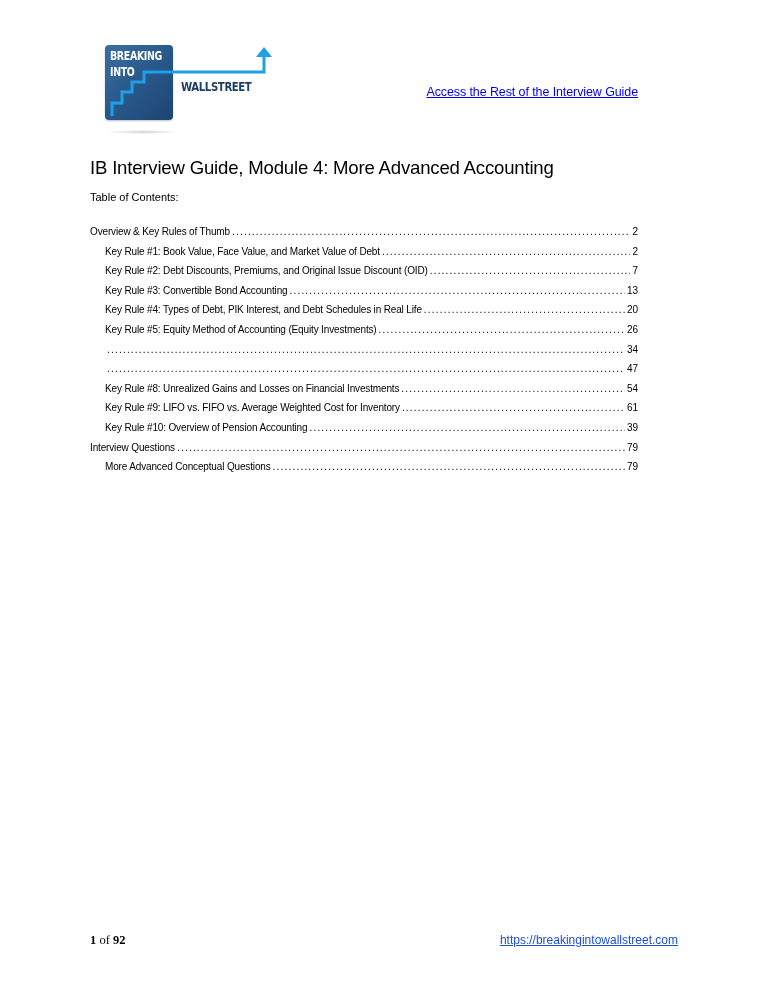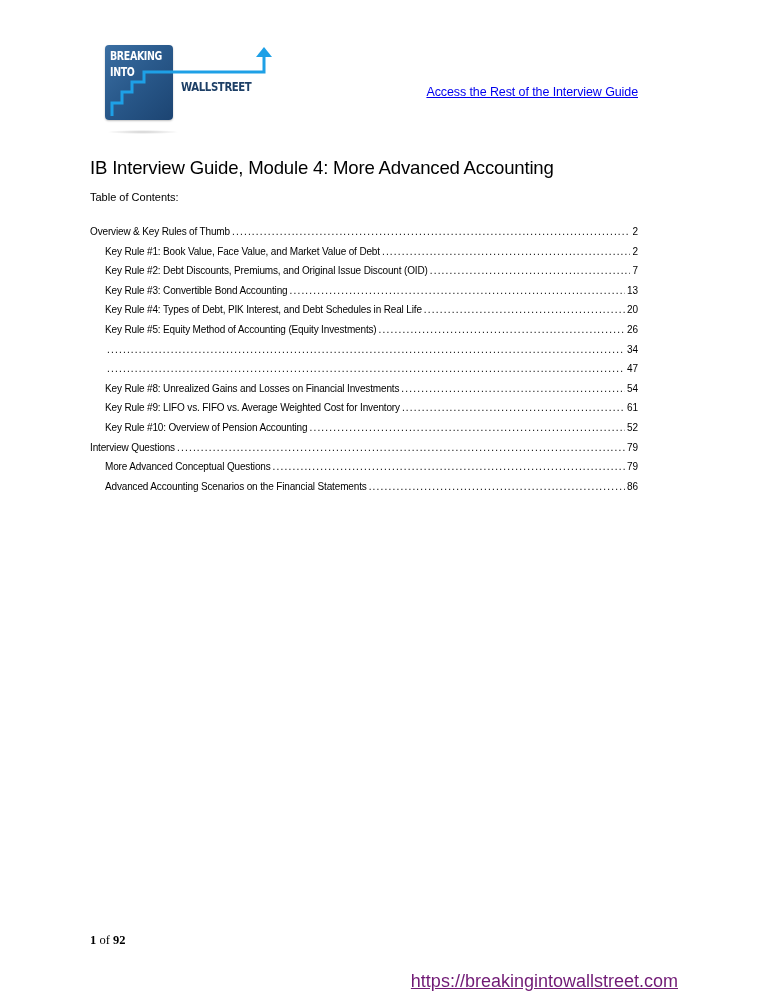--- a/index.html
+++ b/index.html
@@ -162,24 +162,24 @@
       left: 90px;
       top: 933px;
       font-family: Liberation Serif, serif;
       font-size: 12.5px;
       color: #000;
     }
     .footer-page b { font-weight: bold; }
     .footer-link {
       position: absolute;
       right: 90px;
-      top: 971px;
-      font-family: "Liberation Sans", sans-serif;
-      font-size: 18px;
-      color: #701a75;
+      top: 933px;
+      font-family: "Liberation Sans", sans-serif;
+      font-size: 12px;
+      color: #1d4ed8;
       text-decoration: underline;
       cursor: pointer;
     }
   </style>
 </head>
 <body>
 
 <div class="page">
 
   <div class="logo">
@@ -246,36 +246,31 @@
       <span class="toc-page">54</span>
     </li>
     <li class="toc-entry level-2">
       <span class="toc-label">Key Rule #9: LIFO vs. FIFO vs. Average Weighted Cost for Inventory</span>
       <span class="toc-dots"></span>
       <span class="toc-page">61</span>
     </li>
     <li class="toc-entry level-2">
       <span class="toc-label">Key Rule #10: Overview of Pension Accounting</span>
       <span class="toc-dots"></span>
-      <span class="toc-page">52</span>
+      <span class="toc-page">39</span>
     </li>
     <li class="toc-entry level-1">
       <span class="toc-label">Interview Questions</span>
       <span class="toc-dots"></span>
       <span class="toc-page">79</span>
     </li>
     <li class="toc-entry level-2">
       <span class="toc-label">More Advanced Conceptual Questions</span>
       <span class="toc-dots"></span>
       <span class="toc-page">79</span>
-    </li>
-    <li class="toc-entry level-2">
-      <span class="toc-label">Advanced Accounting Scenarios on the Financial Statements</span>
-      <span class="toc-dots"></span>
-      <span class="toc-page">86</span>
     </li>
   </ul>
 
   <div class="footer-page">
     <b>1</b>
     <span>of</span>
     <b>92</b>
   </div>
   <a class="footer-link">https://breakingintowallstreet.com</a>
 

